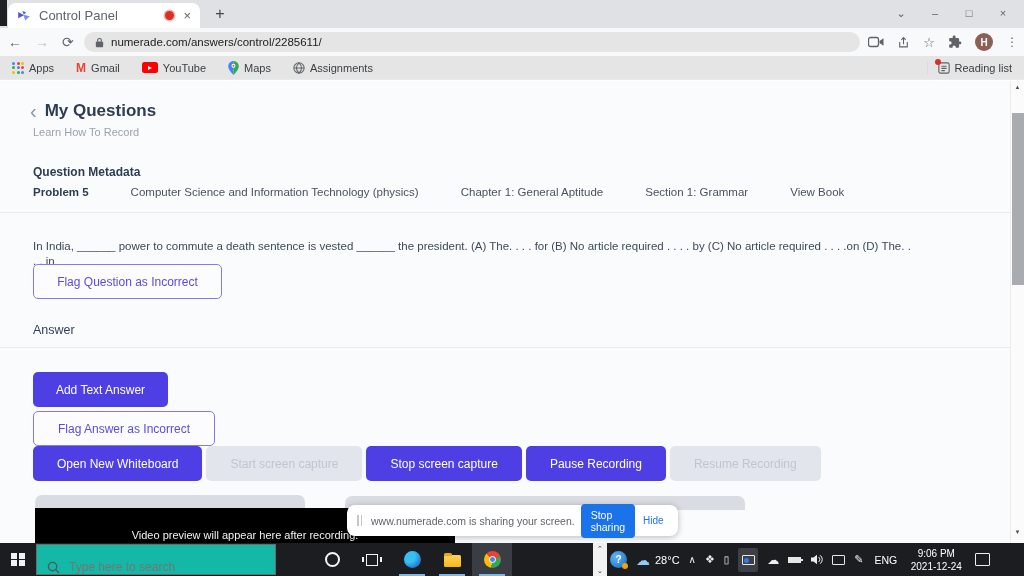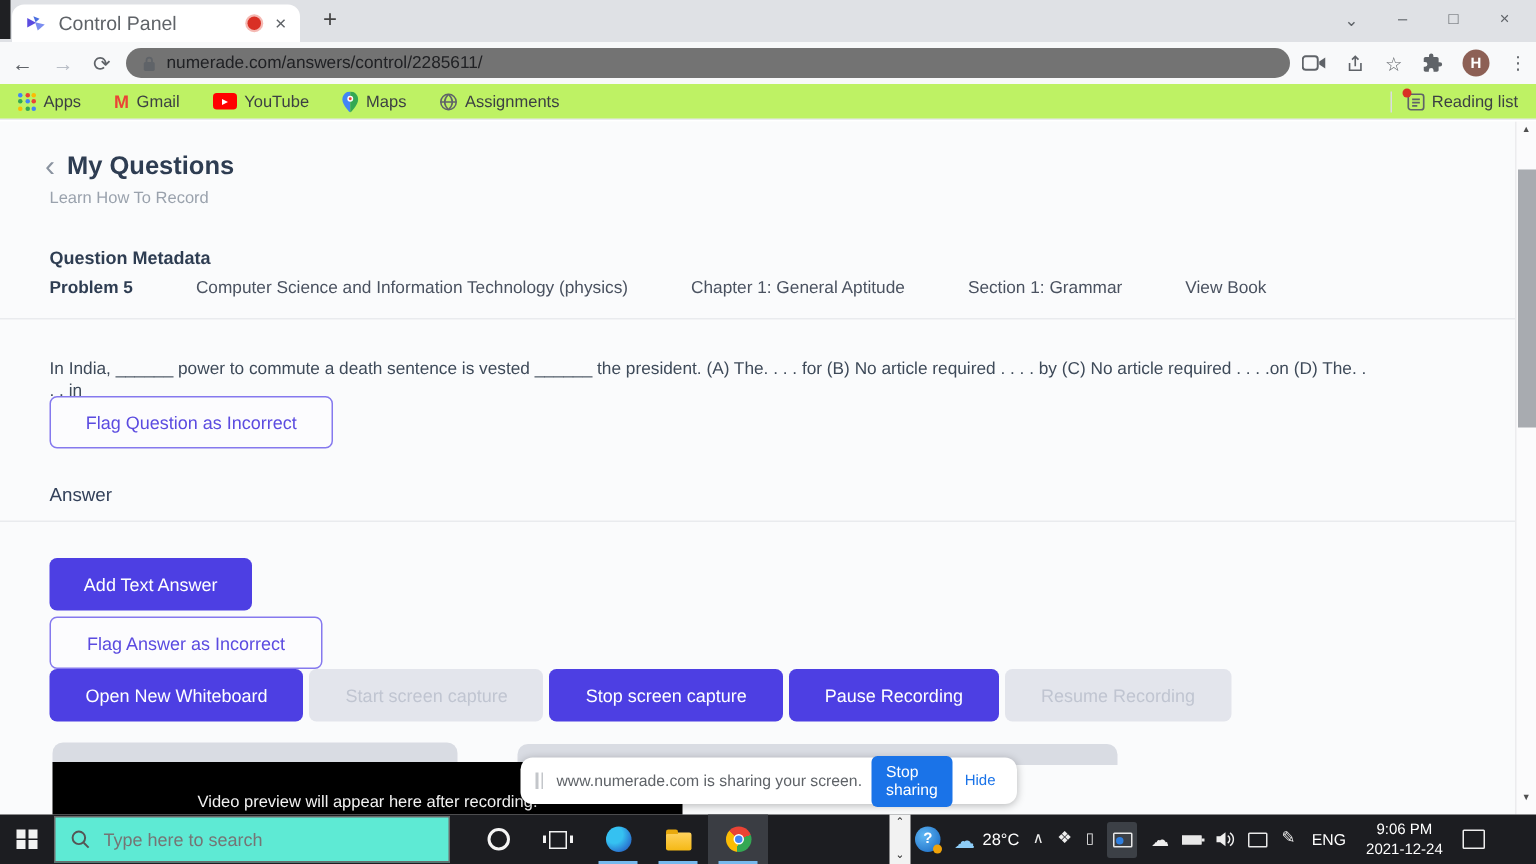--- a/index.html
+++ b/index.html
@@ -17,31 +17,31 @@
   .new-tab { position:absolute; left:208px; top:2px; width:24px; height:24px; display:flex; align-items:center;
              justify-content:center; font-size:16px; color:#444; }
   .win-controls { position:absolute; right:4px; top:0; height:26px; display:flex; align-items:center; color:#5f6368; }
   .win-controls span { width:34px; text-align:center; font-size:11px; }
 
   
   .toolbar { position:absolute; top:28px; left:0; right:0; height:28px; background:#f8f9fa; }
   .nav-icons { position:absolute; left:8px; top:0; height:28px; display:flex; align-items:center; gap:13px; }
   .navi { font-size:14px; color:#5f6368; }
   .navi.disabled { color:#b9bec6; }
-  .omnibox { position:absolute; left:84px; top:4px; width:776px; height:20px; border-radius:10px; background:#737373;
+  .omnibox { position:absolute; left:84px; top:4px; width:776px; height:20px; border-radius:10px; background:#e5e5e5;
              display:flex; align-items:center; padding:0 11px; gap:7px; }
   .omnibox-url { font-size:11.5px; color:#202124; }
   .toolbar-right { position:absolute; right:6px; top:0; height:28px; display:flex; align-items:center; gap:13px; }
   .star { font-size:13px; color:#5f6368; }
   .avatar { width:18px; height:18px; border-radius:50%; background:#8d6055; color:#fff; font-size:10px;
             display:flex; align-items:center; justify-content:center; font-weight:bold; }
   .dots { font-size:12px; color:#5f6368; letter-spacing:0; }
 
   
-  .bookmarks { position:absolute; top:56px; left:0; right:0; height:24px; background:#bef264;
+  .bookmarks { position:absolute; top:56px; left:0; right:0; height:24px; background:#e5e5e5;
                border-bottom:1px solid #e8eaed; display:flex; align-items:center; padding:0 12px;
                font-size:11px; color:#3c4043; }
   .bm { display:flex; align-items:center; gap:5px; margin-right:22px; }
   .bm-spacer { flex:1; }
   .bm-divider { width:1px; height:14px; background:#dadce0; margin-right:10px; }
   .apps-grid { display:grid; grid-template-columns:repeat(3,3px); grid-gap:1.5px; }
   .apps-grid i { width:3px; height:3px; border-radius:50%; }
   .gmail-m { color:#ea4335; font-weight:bold; font-size:12px; }
   .yt { width:16px; height:11px; background:#ff0000; border-radius:2.5px; display:flex; align-items:center; justify-content:center; }
   .yt i { width:0; height:0; border-left:4px solid #fff; border-top:2.5px solid transparent; border-bottom:2.5px solid transparent; }
@@ -93,22 +93,22 @@
   .share-handle i { width:1.5px; height:11px; background:#c3c6ca; }
   .share-msg { font-size:10.5px; color:#5f6368; flex:1; white-space:nowrap; }
   .stop-sharing { background:#1a73e8; color:#fff; font-size:10.5px; border-radius:4px; padding:5px 10px; margin:0 8px 0 6px; }
   .hide-link { color:#1a73e8; font-size:10px; margin-right:8px;text-align:right; }
 
   
   .taskbar { position:absolute; bottom:0; left:0; width:1024px; height:33px; background:#1c1d21; z-index:10; color:#fff; }
   .start { position:absolute; left:0; top:0; width:36px; height:33px; display:flex; align-items:center; justify-content:center; }
   .win-logo { display:grid; grid-template-columns:6px 6px; grid-gap:1.5px; }
   .win-logo i { width:6px; height:6px; background:#f2f2f2; }
-  .tb-search { position:absolute; left:36px; top:1px; width:264px; height:31px; background:#5eead4; border:1px solid #6b6b6b;
-               display:flex; align-items:center; gap:9px; padding:0 10px; }
+  .tb-search { position:absolute; left:36px; top:1px; width:240px; height:31px; background:#14b8a6; border:1px solid #6b6b6b;
+               display:flex; align-items:flex-end; gap:9px; padding:0 10px; }
   .tb-search input { border:none; outline:none; font-size:12px; color:#333; width:200px; font-family:"Liberation Sans",sans-serif; background:transparent; }
   .slotbar { position:absolute; left:312px; top:0; display:flex; }
   .slot { width:40px; height:33px; display:flex; align-items:center; justify-content:center; position:relative; }
   .slot.active { background:#3a3d43; }
   .slot.running::after { content:""; position:absolute; bottom:0; left:7px; right:7px; height:2px; background:#76b9ed; }
   .cortana { width:15px; height:15px; border:2px solid #f5f5f5; border-radius:50%; }
   .taskview { width:12px; height:12px; border:1.5px solid #f2f2f2; position:relative; }
   .taskview::before { content:""; position:absolute; left:-5px; top:2px; width:2px; height:5px; background:#f2f2f2; }
   .taskview::after { content:""; position:absolute; right:-5px; top:2px; width:2px; height:5px; background:#f2f2f2; }
   .edge-icon { width:17px; height:17px; border-radius:50%; background:radial-gradient(circle at 32% 32%, #35c1f1 0 35%, #2b7cd3 70%, #1b4a9b 100%); }

